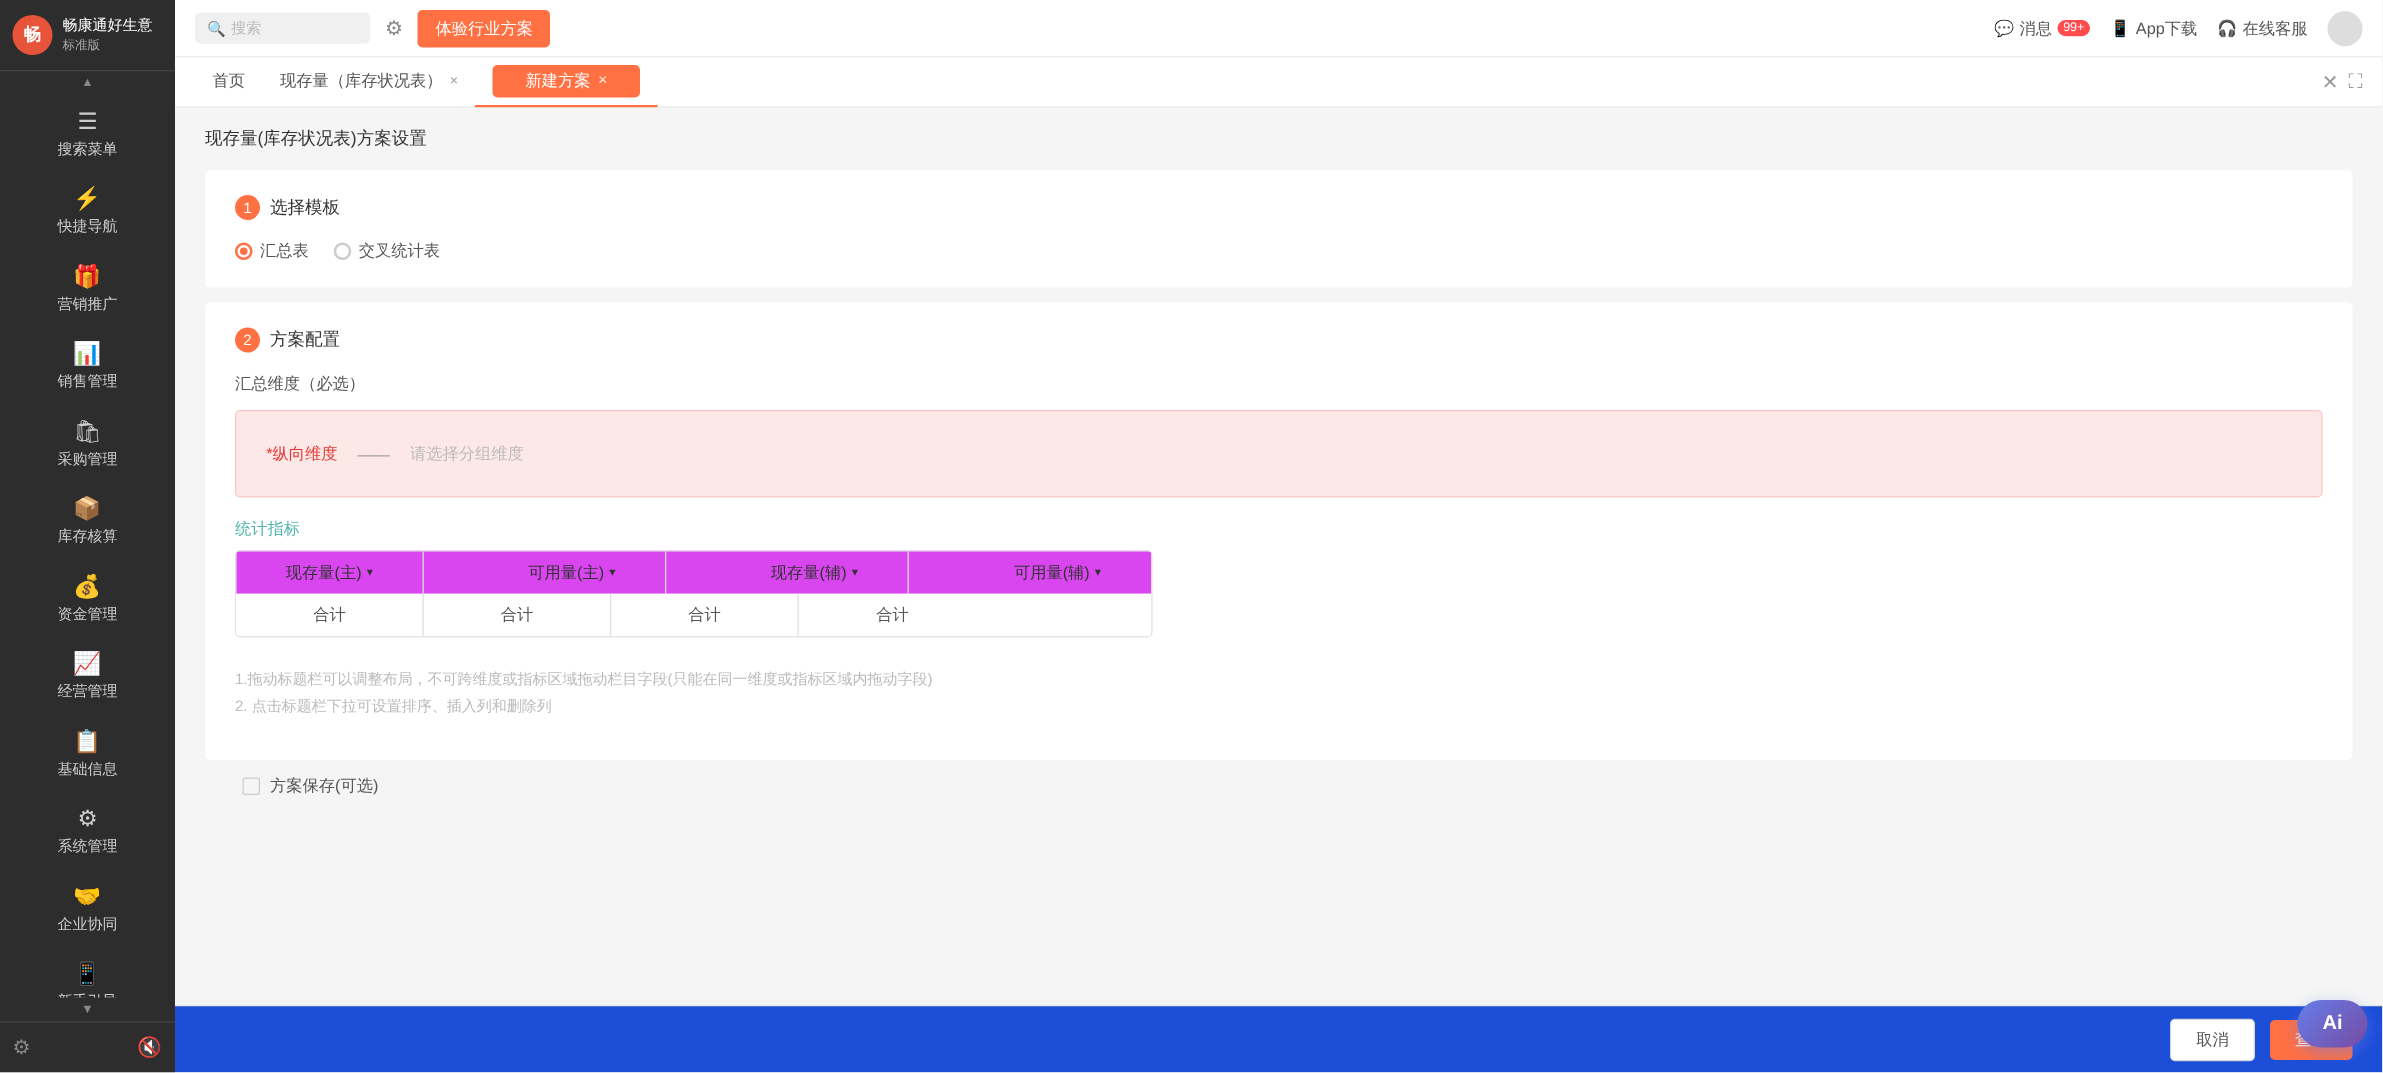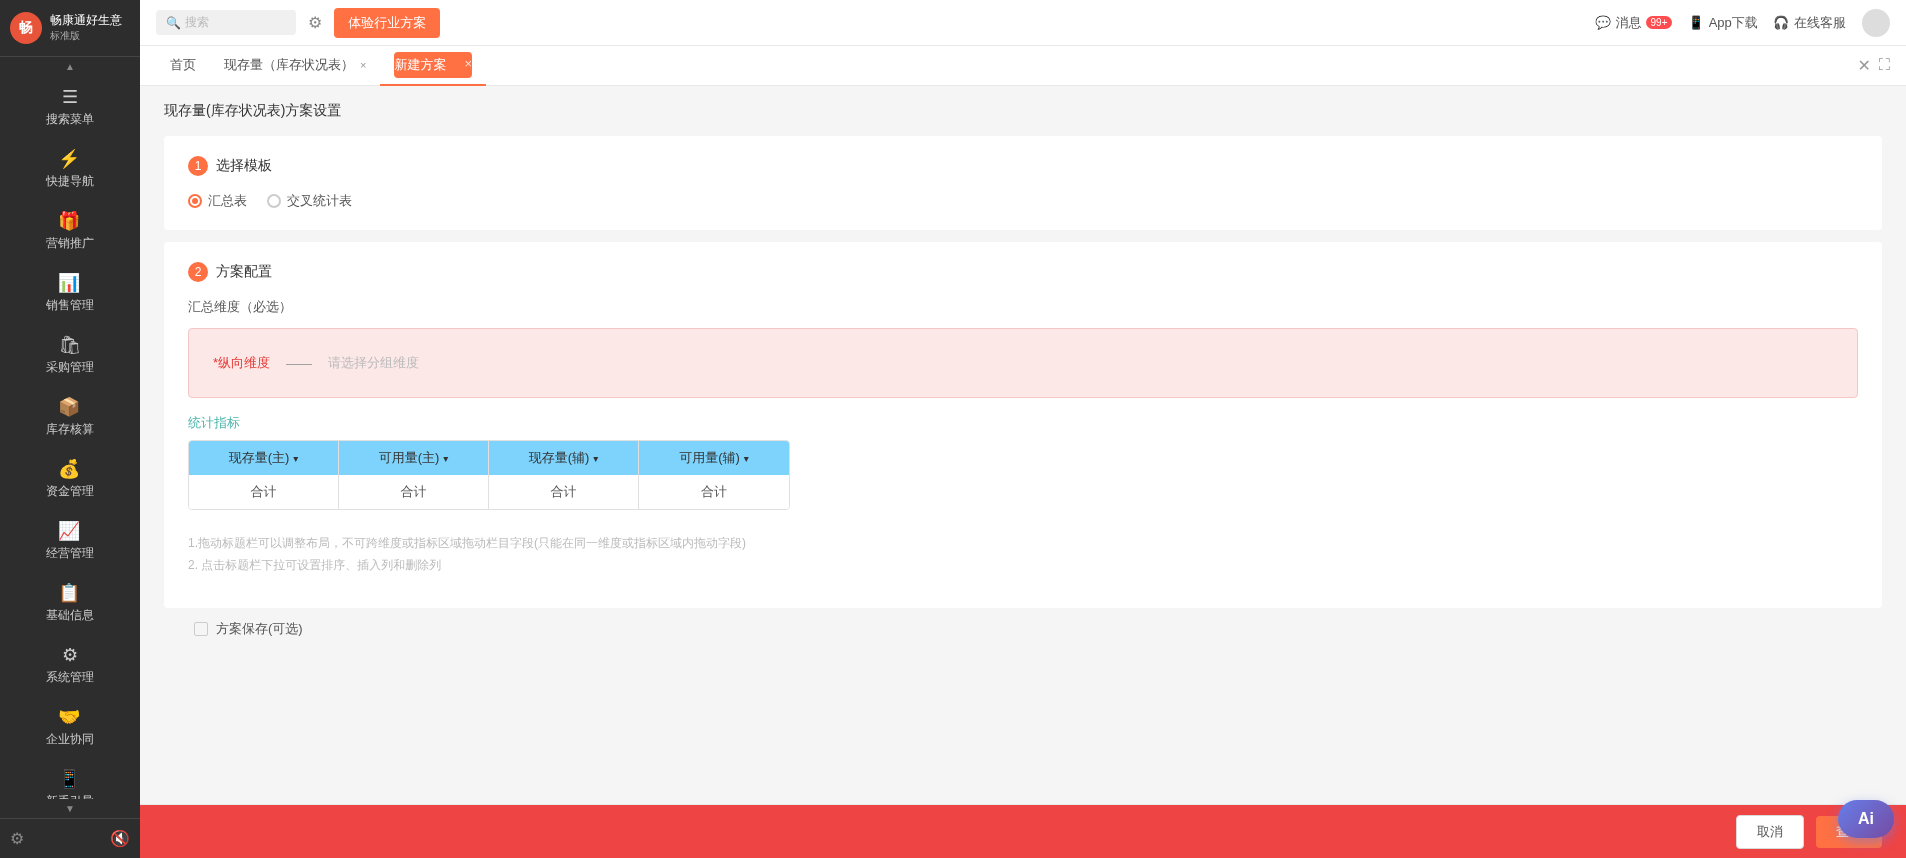--- a/index.html
+++ b/index.html
@@ -138,26 +138,26 @@
       gap: 6px;
       height: 40px;
       border-bottom: 2px solid transparent;
     }
     .tab.active { color: #ff7043; border-bottom: 2px solid #ff7043; }
     .tab-close { color: #999; font-size: 11px; cursor: pointer; }
     .tab-new {
       background: #ff7043;
       color: white;
       border-radius: 4px;
-      padding: 4px 0;
+      padding: 4px 26px;
       font-size: 13px;
       cursor: pointer;
       display: flex;
       align-items: flex-start;
-      gap: 18px;
+      gap: 6px;
     }
     .tabs-actions { margin-left: auto; display: flex; gap: 8px; }
     .tabs-action-icon { color: #999; cursor: pointer; font-size: 16px; }
 
     
     .content {
       flex: 1;
       overflow-y: auto;
       padding: 16px 24px;
       background: #f5f5f5;
@@ -252,21 +252,22 @@
 
     .stat-table {
       border: 1px solid #e0e0e0;
       border-radius: 4px;
       overflow: hidden;
       display: inline-block;
       min-width: 600px;
     }
     .stat-table-header {
       display: flex;
-      background: #7dd3fc;
+      background: #d946ef;
+      gap: 44px;
     }
     .stat-table-body {
       display: flex;
       background: #fff;
     }
     .stat-col {
       width: 150px;
       border-right: 1px solid #e0e0e0;
       flex-shrink: 0;
     }
@@ -303,21 +304,21 @@
       width: 14px;
       height: 14px;
       border: 1px solid #ccc;
       border-radius: 2px;
       cursor: pointer;
     }
     .save-label { font-size: 13px; color: #555; }
 
     
     .bottom-bar {
-      background: #ef4444;
+      background: #1d4ed8;
       height: 54px;
       display: flex;
       align-items: center;
       justify-content: flex-end;
       padding: 0 24px;
       gap: 12px;
       border-top: 1px solid #e8e8e8;
       flex-shrink: 0;
     }
     .btn-cancel {

